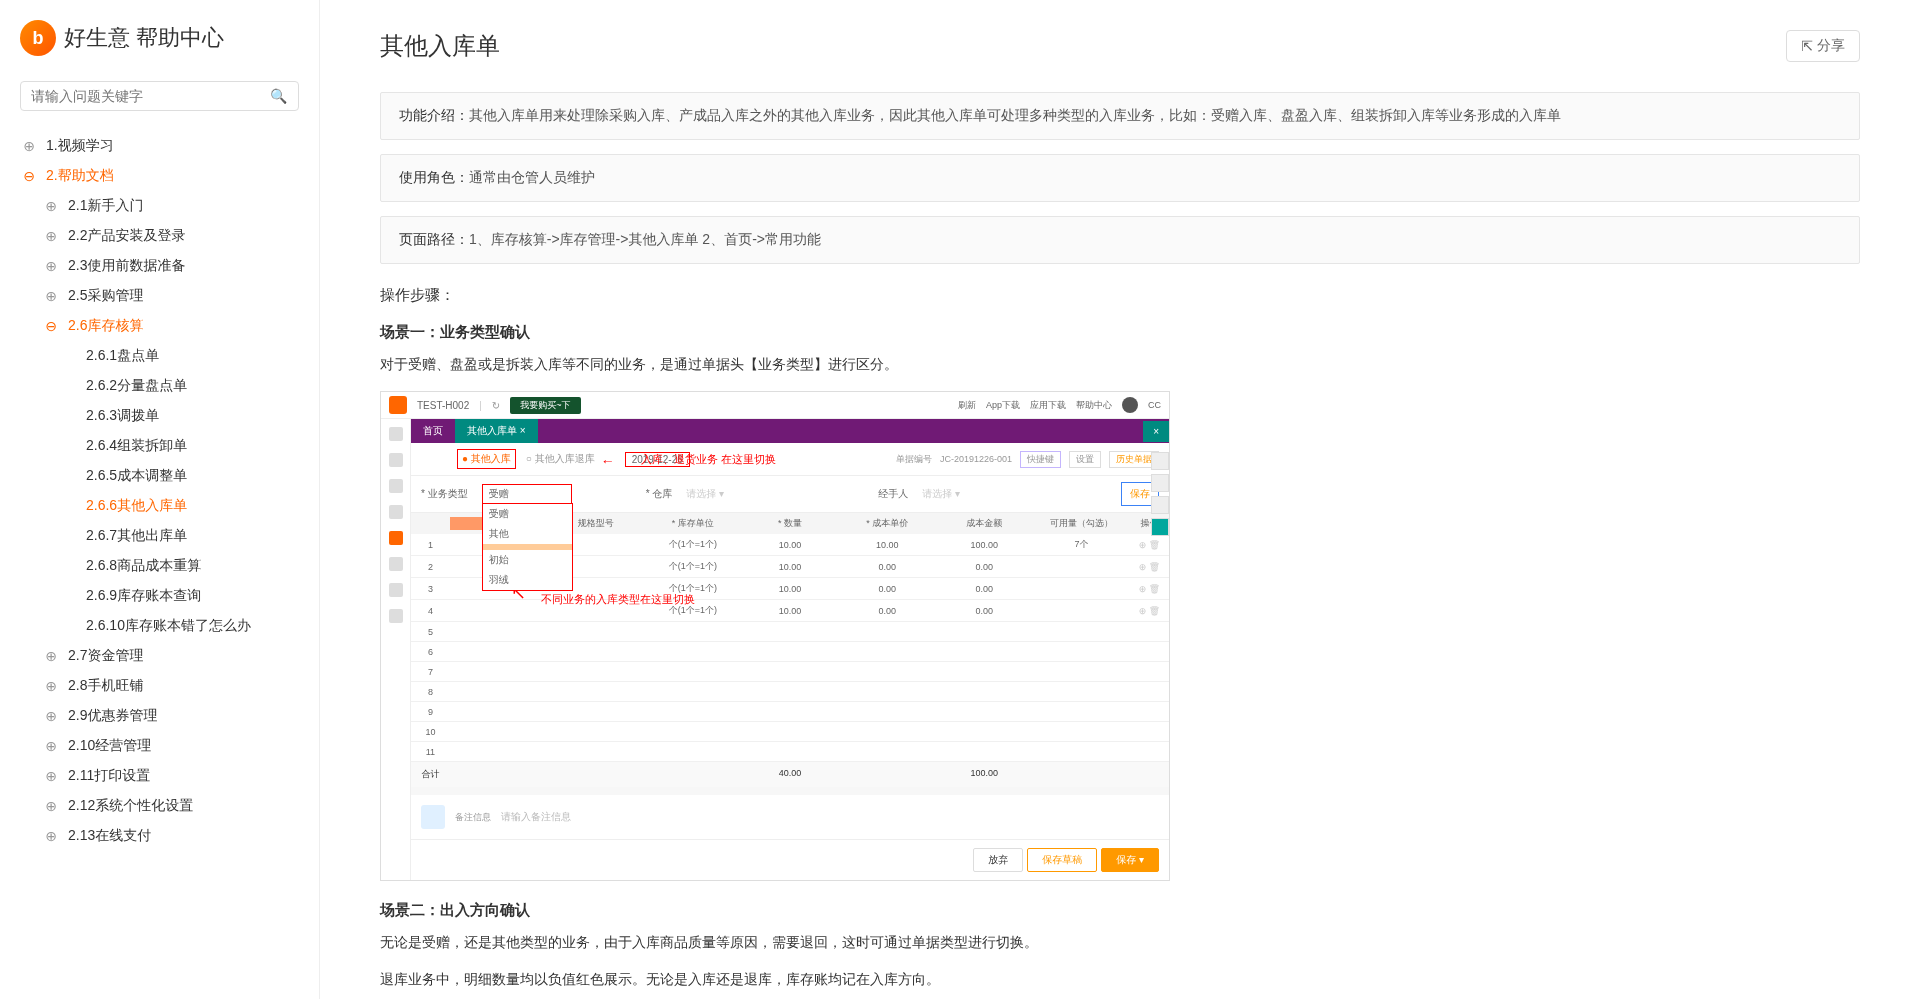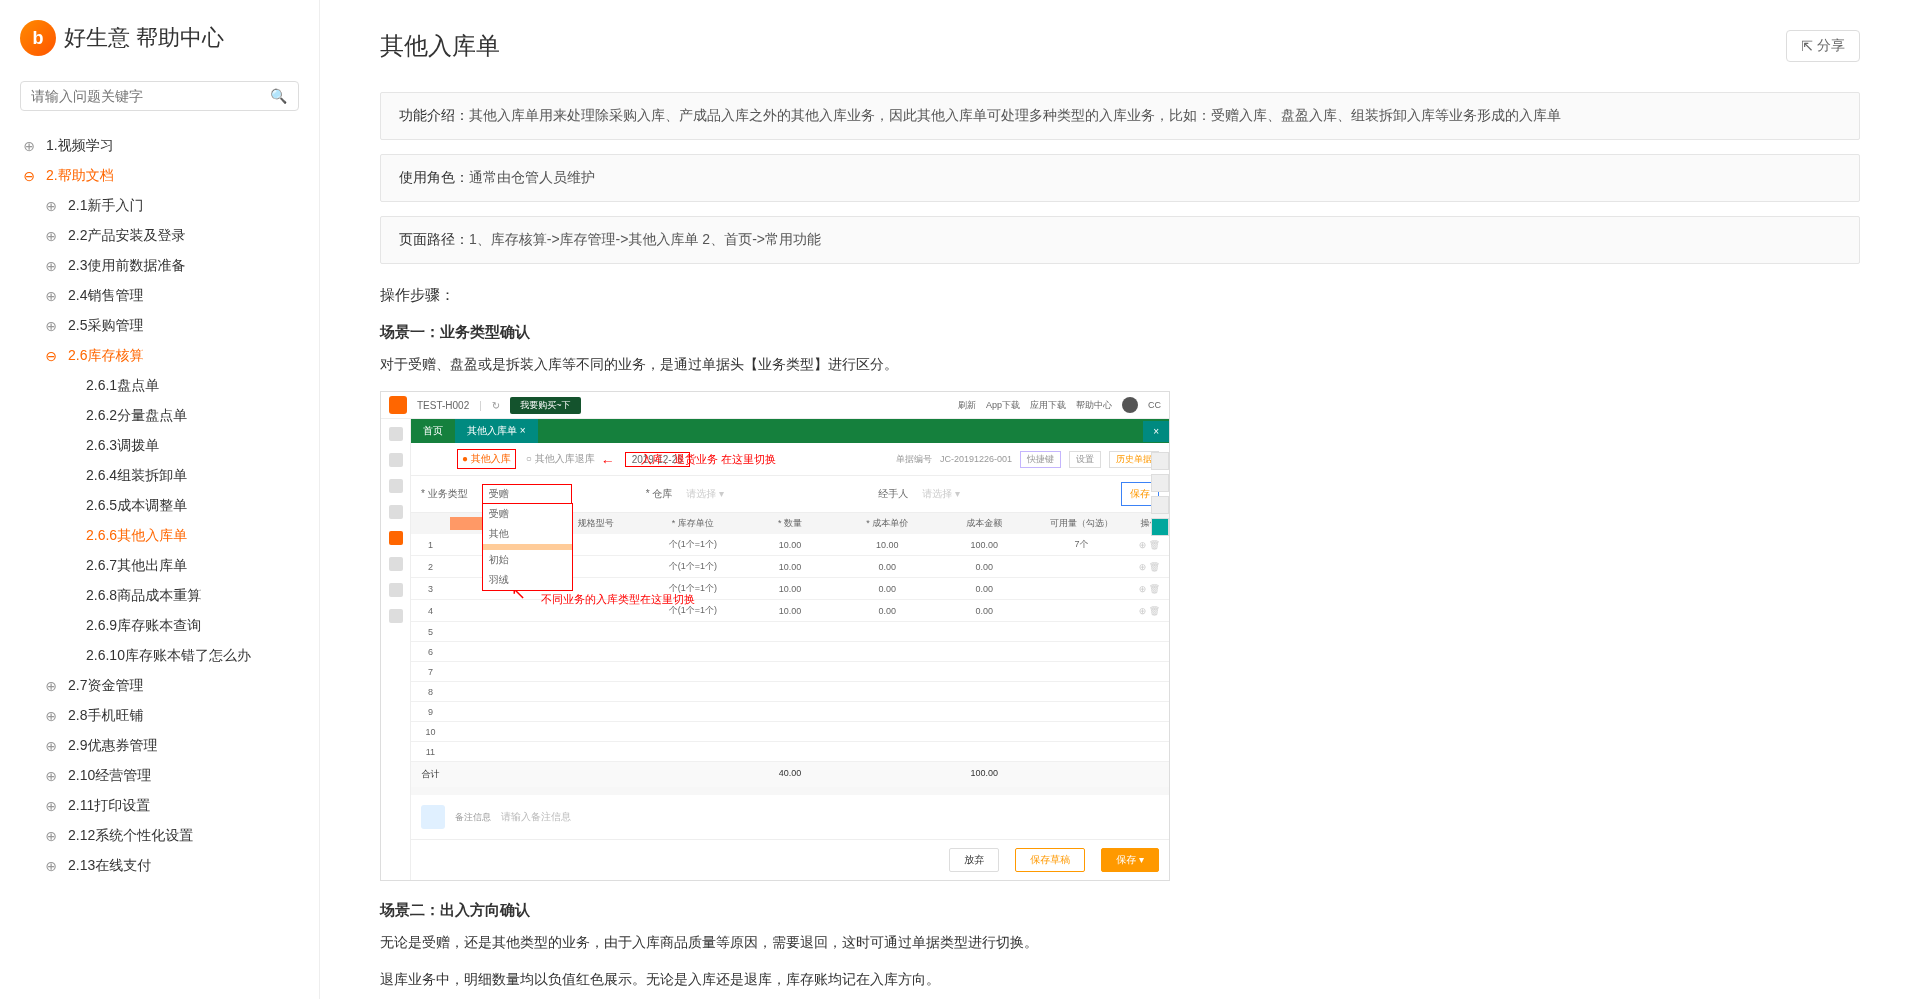--- a/index.html
+++ b/index.html
@@ -38,21 +38,21 @@
 .emb-logo { width: 18px; height: 18px; background: #ff6600; border-radius: 3px; }
 .emb-top-txt { color: #666; }
 .emb-top-btn { background: #14532d; color: #fff; padding: 2px 10px; border-radius: 2px; font-size: 9px; }
 .emb-top-right { margin-left: auto; display: flex; gap: 10px; color: #666; font-size: 9px; align-items: center; }
 .emb-avatar { width: 16px; height: 16px; background: #555; border-radius: 50%; }
 .emb-body { display: flex; }
 .emb-sidenav { width: 30px; background: #fff; border-right: 1px solid #eee; display: flex; flex-direction: column; gap: 12px; padding-top: 8px; align-items: center; }
 .emb-sidenav-item { width: 14px; height: 14px; background: #ddd; border-radius: 2px; }
 .emb-sidenav-item.active { background: #ff6600; }
 .emb-main { flex: 1; }
-.emb-tabs { background: #15803d; display: flex; align-items: center; color: #fff; font-size: 10px; }
+.emb-tabs { background: #701a75; display: flex; align-items: center; color: #fff; font-size: 10px; }
 .emb-tab { padding: 5px 12px; }
 .emb-tab.dark { background: #008a80; }
 .emb-tabs-close { margin-left: auto; padding: 5px 10px; background: #008a80; }
 .emb-toolbar { background: #fff; padding: 6px 10px; display: flex; align-items: center; gap: 10px; border-bottom: 1px solid #eee; position: relative; }
 .emb-radio { color: #ff6600; border: 1px solid red; padding: 2px 4px; margin-left: 36px; }
 .emb-radio2 { color: #999; }
 .emb-date { border: 1px solid red; padding: 1px 6px; color: #666; }
 .emb-annotation { color: red; font-size: 11px; position: absolute; }
 .emb-filters { background: #fff; padding: 6px 10px; display: flex; gap: 14px; color: #666; border-bottom: 1px solid #eee; align-items: center; position: relative; }
 .emb-dropdown { border: 1px solid red; width: 90px; padding: 2px 6px; position: relative; background: #fff; }
@@ -63,21 +63,21 @@
 .emb-thead { display: flex; background: #f5f5f5; padding: 4px 0; font-size: 9px; color: #666; }
 .emb-th { flex: 1; text-align: center; }
 .emb-th.sm { flex: 0.4; }
 .emb-row { display: flex; border-bottom: 1px solid #f0f0f0; padding: 4px 0; font-size: 9px; color: #666; min-height: 20px; align-items: center; }
 .emb-td { flex: 1; text-align: center; }
 .emb-td.sm { flex: 0.4; }
 .emb-totals { display: flex; padding: 6px 0; font-size: 9px; background: #f9f9f9; }
 .emb-note { background: #fff; padding: 10px; margin-top: 8px; display: flex; gap: 10px; align-items: center; }
 .emb-note-icon { width: 24px; height: 24px; background: #e0f0ff; border-radius: 3px; }
 .emb-note-input { flex: 1; color: #bbb; font-size: 10px; }
-.emb-footer { background: #fff; padding: 8px 10px; display: flex; justify-content: flex-end; gap: 16px; border-top: 1px solid #eee; }
+.emb-footer { background: #fff; padding: 8px 10px; display: flex; justify-content: flex-end; gap: 4px; border-top: 1px solid #eee; }
 .emb-btn { padding: 4px 14px; border: 1px solid #ddd; font-size: 10px; border-radius: 2px; }
 .emb-btn.outline { border-color: #ff9900; color: #ff9900; }
 .emb-btn.primary { background: #ff9900; color: #fff; border-color: #ff9900; }
 .emb-right-bar { position: absolute; right: 0; top: 60px; width: 18px; display: flex; flex-direction: column; gap: 4px; }
 .emb-right-item { width: 18px; height: 18px; background: #eee; border: 1px solid #ddd; }
 .emb-right-item.active { background: #00a79d; }
 .arrow-red { color: red; font-size: 14px; }
 </style>
 </head>
 <body>
@@ -106,24 +106,20 @@
             <span class="nav-icon plus"></span>
             <span class="nav-label">2.1新手入门</span>
           </li>
         <li class="nav-item">
             <span class="nav-icon plus"></span>
             <span class="nav-label">2.2产品安装及登录</span>
           </li>
         <li class="nav-item">
             <span class="nav-icon plus"></span>
             <span class="nav-label">2.3使用前数据准备</span>
-          </li>
-        <li class="nav-item">
-            <span class="nav-icon plus"></span>
-            <span class="nav-label">2.4销售管理</span>
           </li>
         <li class="nav-item">
             <span class="nav-icon plus"></span>
             <span class="nav-label">2.5采购管理</span>
           </li>
         <li class="nav-item">
             <span class="nav-icon minus"></span>
             <span class="nav-label active">2.6库存核算</span>
           </li>
         <ul class="nav-sub2">

